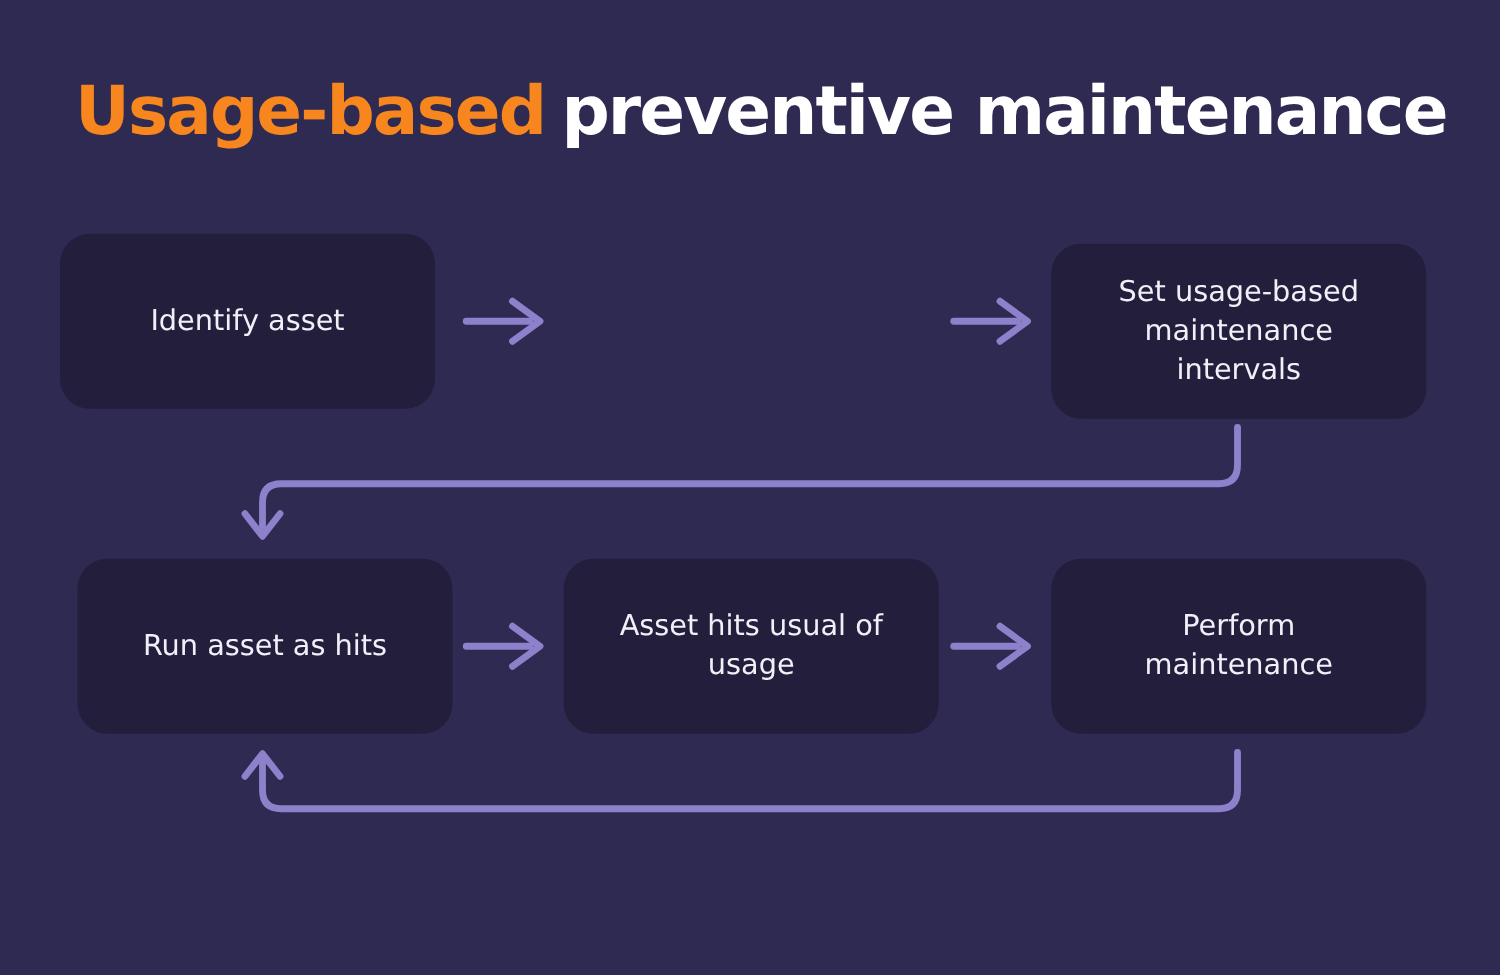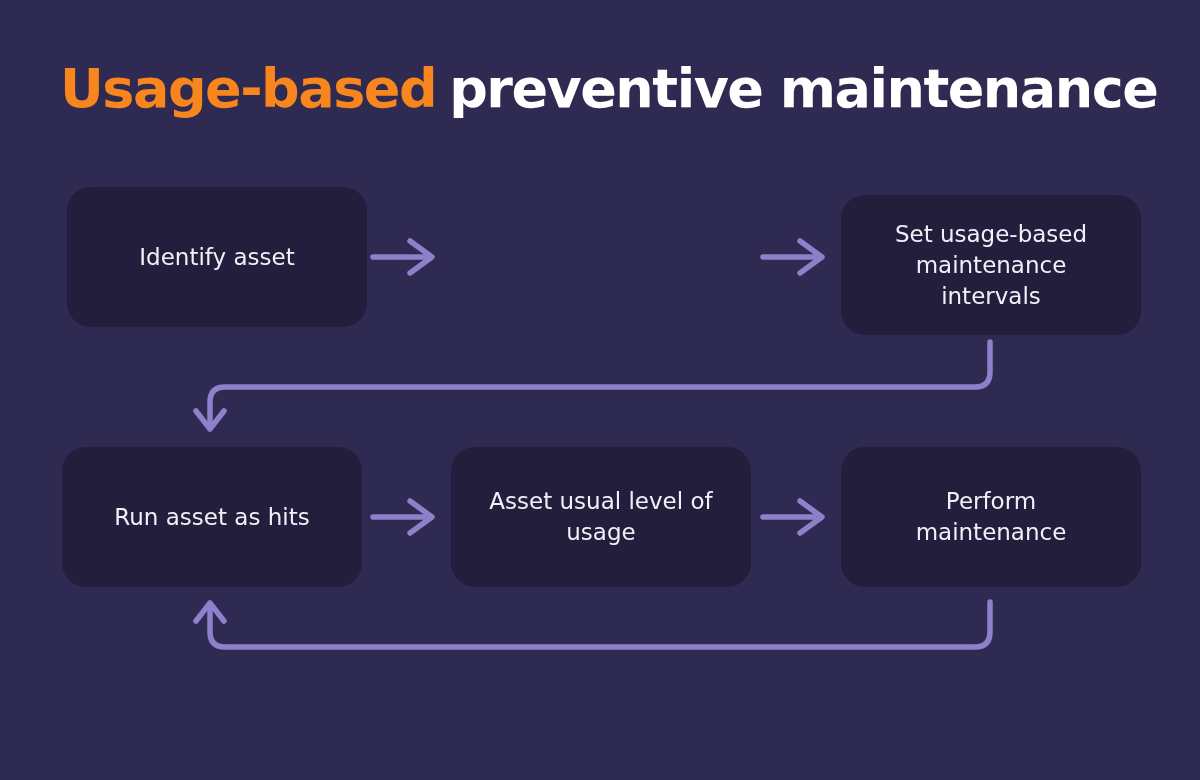--- a/index.html
+++ b/index.html
@@ -54,21 +54,21 @@
     align-items: center;
     justify-content: center;
     text-align: center;
   }
   .box .box-label {
     color: var(--box-text, #f2eff8);
     font-size: 23px;
     line-height: 31px;
     font-weight: 400;
   }
-  .r1c1 { left: 67px;  top: 187px; }
+  .r1c1 { left: 48px;  top: 187px; }
   .r1c2 { left: 451px; top: 187px; }
   .r1c3 { left: 841px; top: 195px; }
   .r2c1 { left: 62px;  top: 447px; }
   .r2c2 { left: 451px; top: 447px; }
   .r2c3 { left: 841px; top: 447px; }
   .mw230 { max-width: 230px; }
   .mw200 { max-width: 200px; }
   .mw240 { max-width: 240px; }
   .mw170 { max-width: 170px; }
 
@@ -142,21 +142,21 @@
 
   <div class="box r1c3">
     <span class="box-label mw200">Set usage-based maintenance intervals</span>
   </div>
 
   <div class="box r2c1">
     <span class="box-label">Run asset as hits</span>
   </div>
 
   <div class="box r2c2">
-    <span class="box-label mw240">Asset usual level of usage</span>
+    <span class="box-label mw240">Asset hits usual of usage</span>
   </div>
 
   <div class="box r2c3">
     <span class="box-label mw170">Perform maintenance</span>
   </div>
 
 
 </div>
 
 </body></html>

